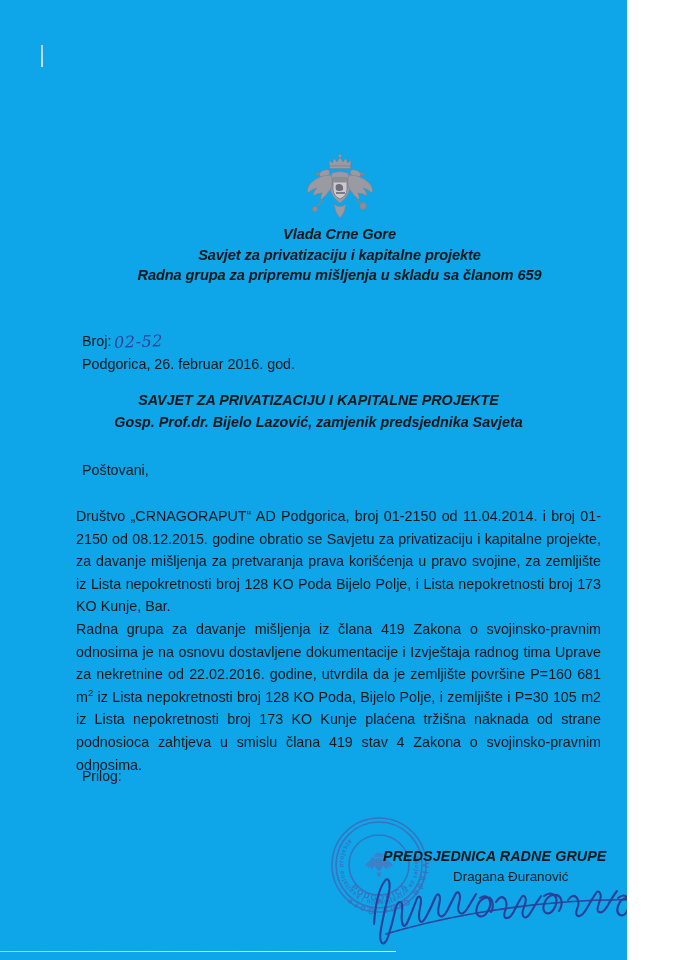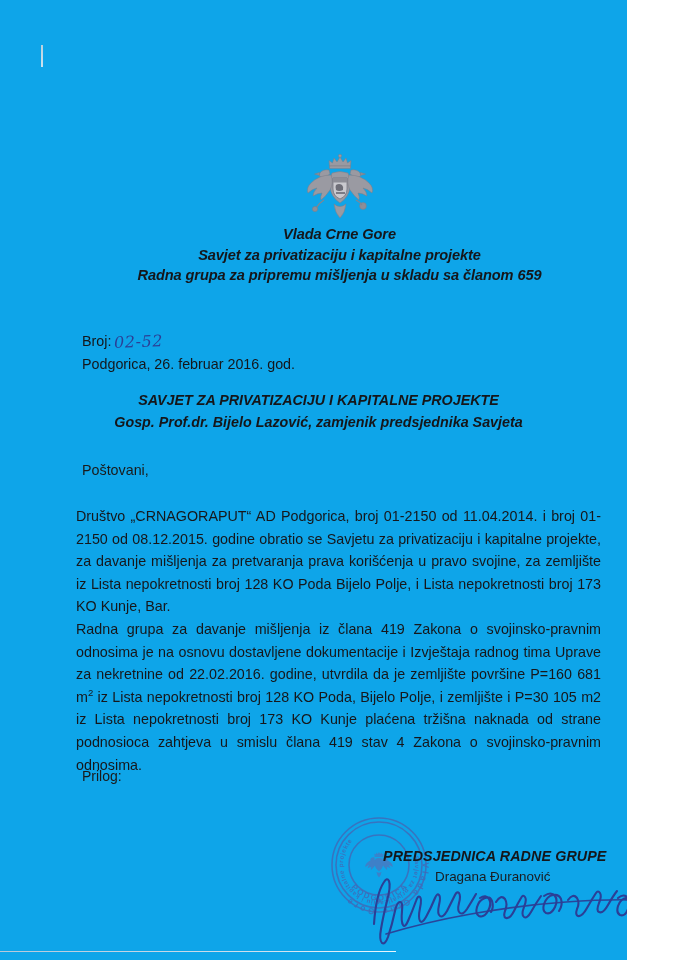--- a/index.html
+++ b/index.html
@@ -151,21 +151,21 @@
     top: 848px;
     font-style: italic;
     font-weight: bold;
     font-size: 14.3px;
     letter-spacing: .1px;
     color: #15161a;
     white-space: nowrap;
   }
   .sign-name {
     position: absolute;
-    left: 435px;
+    left: 453px;
     top: 869px;
     font-size: 13.4px;
     color: #1b1c20;
     white-space: nowrap;
   }
 
   
   .stamp {
     position: absolute;
     left: 327px;

